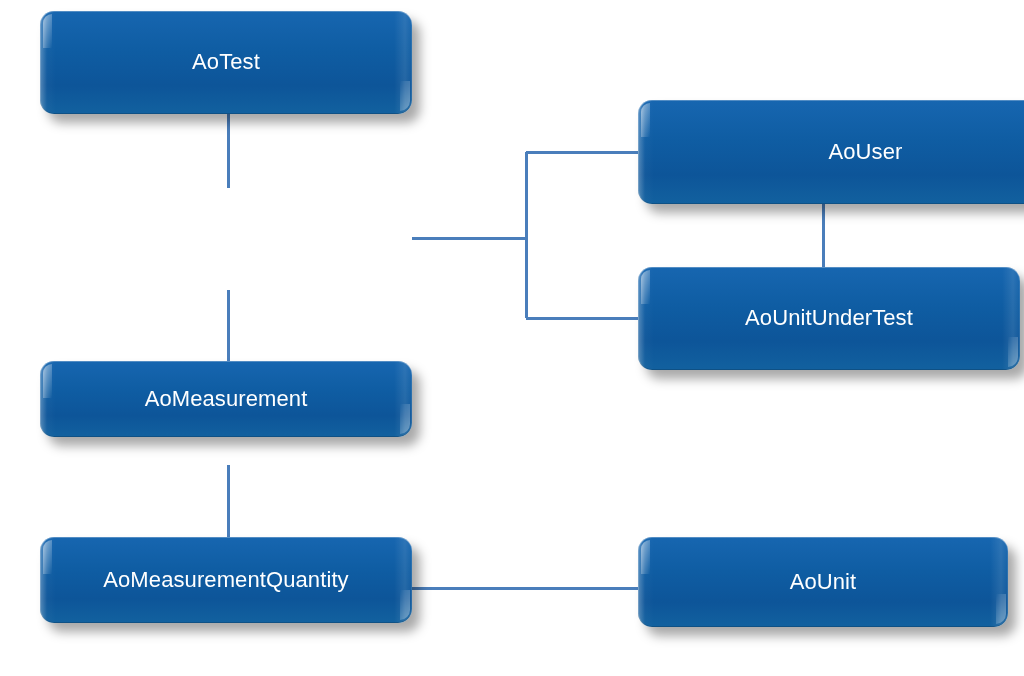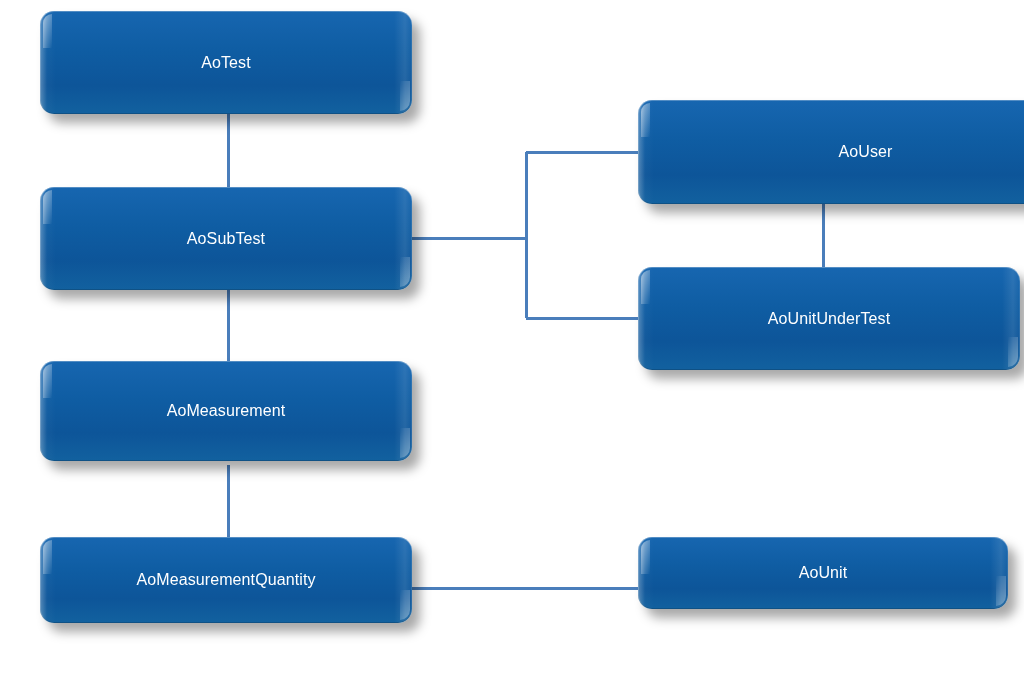--- a/index.html
+++ b/index.html
@@ -73,21 +73,21 @@
     width: 10px;
     height: 30px;
     border-radius: 0 0 12px 0;
     background: linear-gradient(to top left, rgba(255,255,255,0.38), rgba(255,255,255,0.0));
     pointer-events: none;
   }
   .node-label {
     position: relative;
     z-index: 3;
     color: #ffffff;
-    font-size: 16px;
+    font-size: 22px;
     font-weight: 400;
     letter-spacing: 0.1px;
     line-height: 1.1;
     text-align: center;
     white-space: nowrap;
     padding: 0 10px;
   }
 </style>
 </head>
 <body>
@@ -105,37 +105,34 @@
       <line x1="526" y1="318" x2="639" y2="318"></line>
       <line x1="823" y1="204" x2="823" y2="268"></line>
       <line x1="412" y1="588" x2="639" y2="588"></line>
     </g>
   </svg>
 
   <div class="node" style="left:40px; top:11px; width:372px; height:103px;">
     <span class="node-label">AoTest</span>
   </div>
 
-  <div class="node" style="left:40px; top:187px; width:372px; height:103px;">
-    <span class="node-label">AoSubTest</span>
-  </div>
 
-  <div class="node" style="left:40px; top:361px; width:372px; height:100px;">
+  <div class="node" style="left:40px; top:361px; width:372px; height:76px;">
     <span class="node-label">AoMeasurement</span>
   </div>
 
   <div class="node" style="left:40px; top:537px; width:372px; height:86px;">
     <span class="node-label">AoMeasurementQuantity</span>
   </div>
 
   <div class="node" style="left:638px; top:100px; width:422px; height:104px;padding-left:33px;">
     <span class="node-label">AoUser</span>
   </div>
 
   <div class="node" style="left:638px; top:267px; width:382px; height:103px;">
     <span class="node-label">AoUnitUnderTest</span>
   </div>
 
-  <div class="node" style="left:638px; top:537px; width:370px; height:72px;">
+  <div class="node" style="left:638px; top:537px; width:370px; height:90px;">
     <span class="node-label">AoUnit</span>
   </div>
 
 </div>
 
 </body></html>

